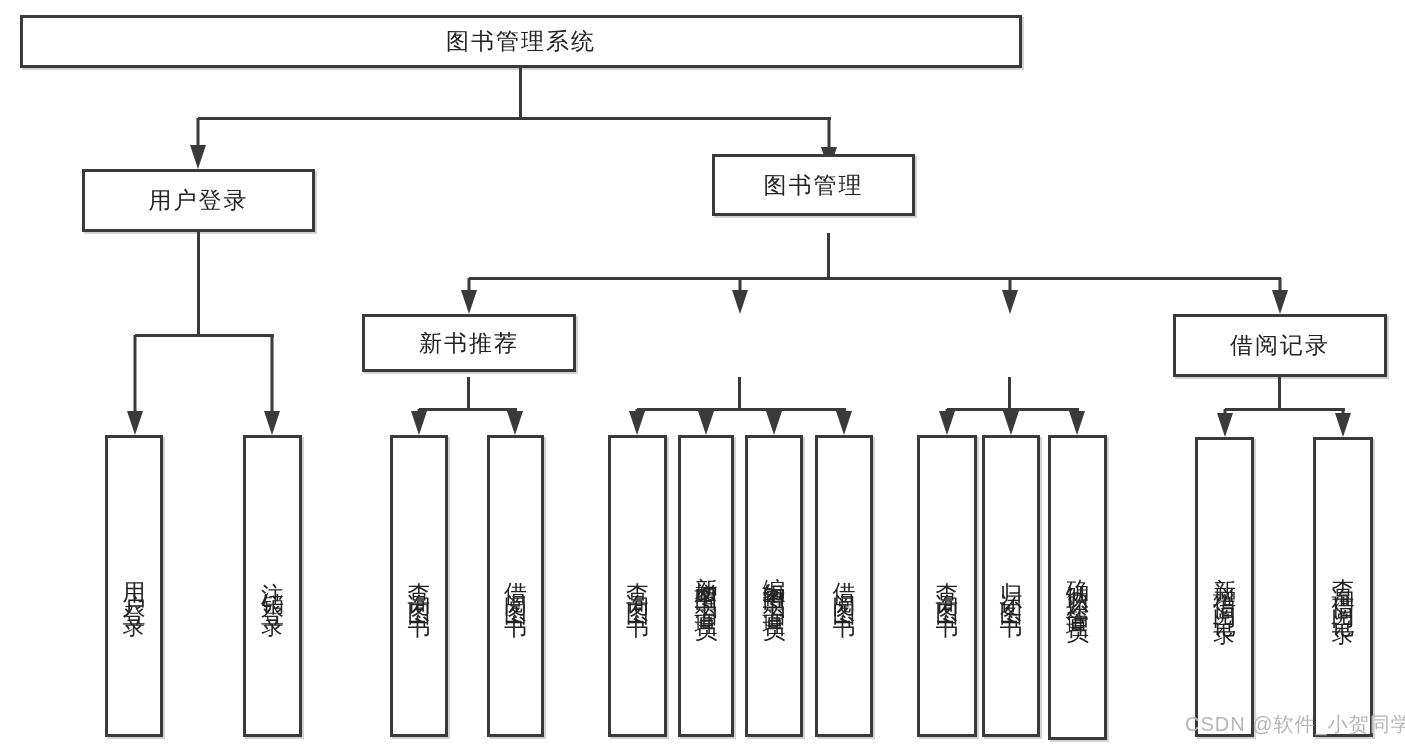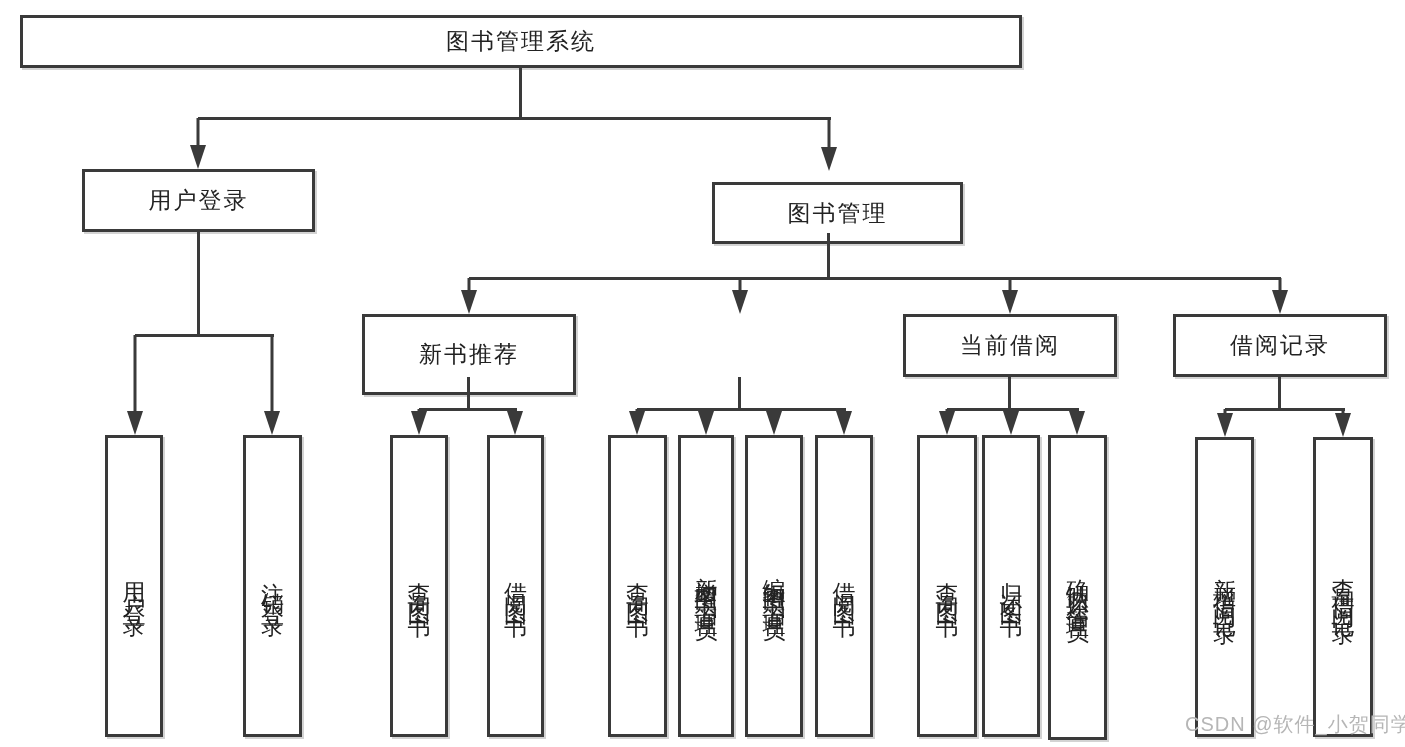--- a/index.html
+++ b/index.html
@@ -81,21 +81,21 @@
       <i class="head"></i>
     </div>
   <div class="drop" style="left:821px;top:118px;height:53px">
       <i class="shaft"></i>
       <i class="head"></i>
     </div>
 
   <div class="node" style="left:82px;top:169px;width:233px;height:63px">
     <span>用户登录</span>
   </div>
-  <div class="node" style="left:712px;top:182px;width:251px;height:62px">
+  <div class="node" style="left:712px;top:154px;width:203px;height:62px">
     <span>图书管理</span>
   </div>
 
   <div class="vline" style="left:197px;top:232px;height:102px"></div>
   <div class="hline" style="left:135px;top:334px;width:139px"></div>
   <div class="drop" style="left:127px;top:335px;height:100px">
       <i class="shaft"></i>
       <i class="head"></i>
     </div>
   <div class="drop" style="left:264px;top:335px;height:100px">
@@ -115,25 +115,22 @@
     </div>
   <div class="drop" style="left:1002px;top:278px;height:36px">
       <i class="shaft"></i>
       <i class="head"></i>
     </div>
   <div class="drop" style="left:1272px;top:278px;height:36px">
       <i class="shaft"></i>
       <i class="head"></i>
     </div>
 
-  <div class="node" style="left:362px;top:314px;width:214px;height:81px">
+  <div class="node" style="left:362px;top:314px;width:214px;height:58px">
     <span>新书推荐</span>
-  </div>
-  <div class="node" style="left:903px;top:314px;width:214px;height:63px">
-    <span>当前借阅</span>
   </div>
   <div class="node" style="left:1173px;top:314px;width:214px;height:63px">
     <span>借阅记录</span>
   </div>
 
   <div class="vline" style="left:467px;top:377px;height:31px"></div>
   <div class="hline" style="left:419px;top:408px;width:98px"></div>
   <div class="drop" style="left:411px;top:409px;height:26px">
       <i class="shaft"></i>
       <i class="head"></i>

